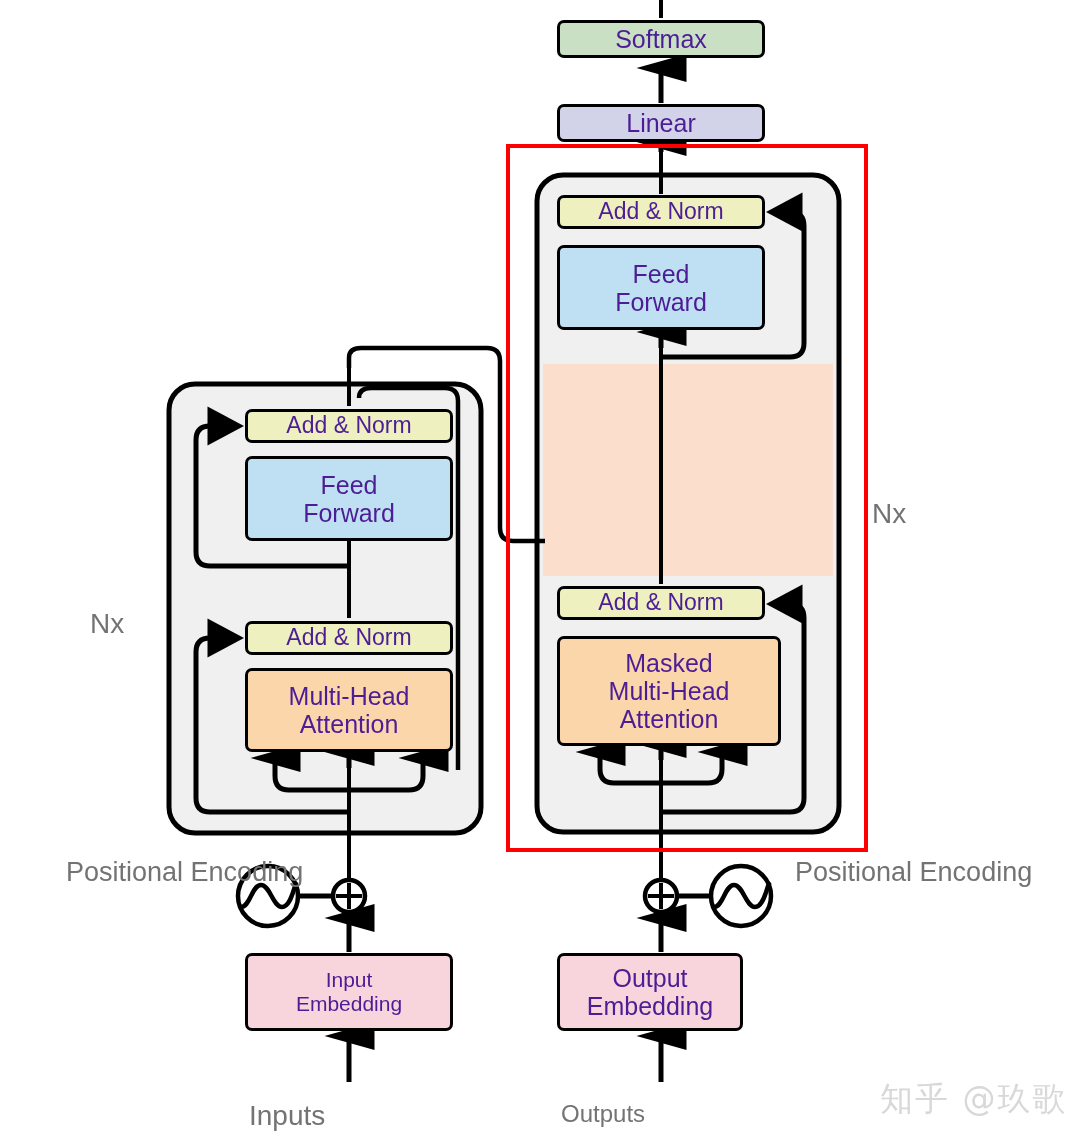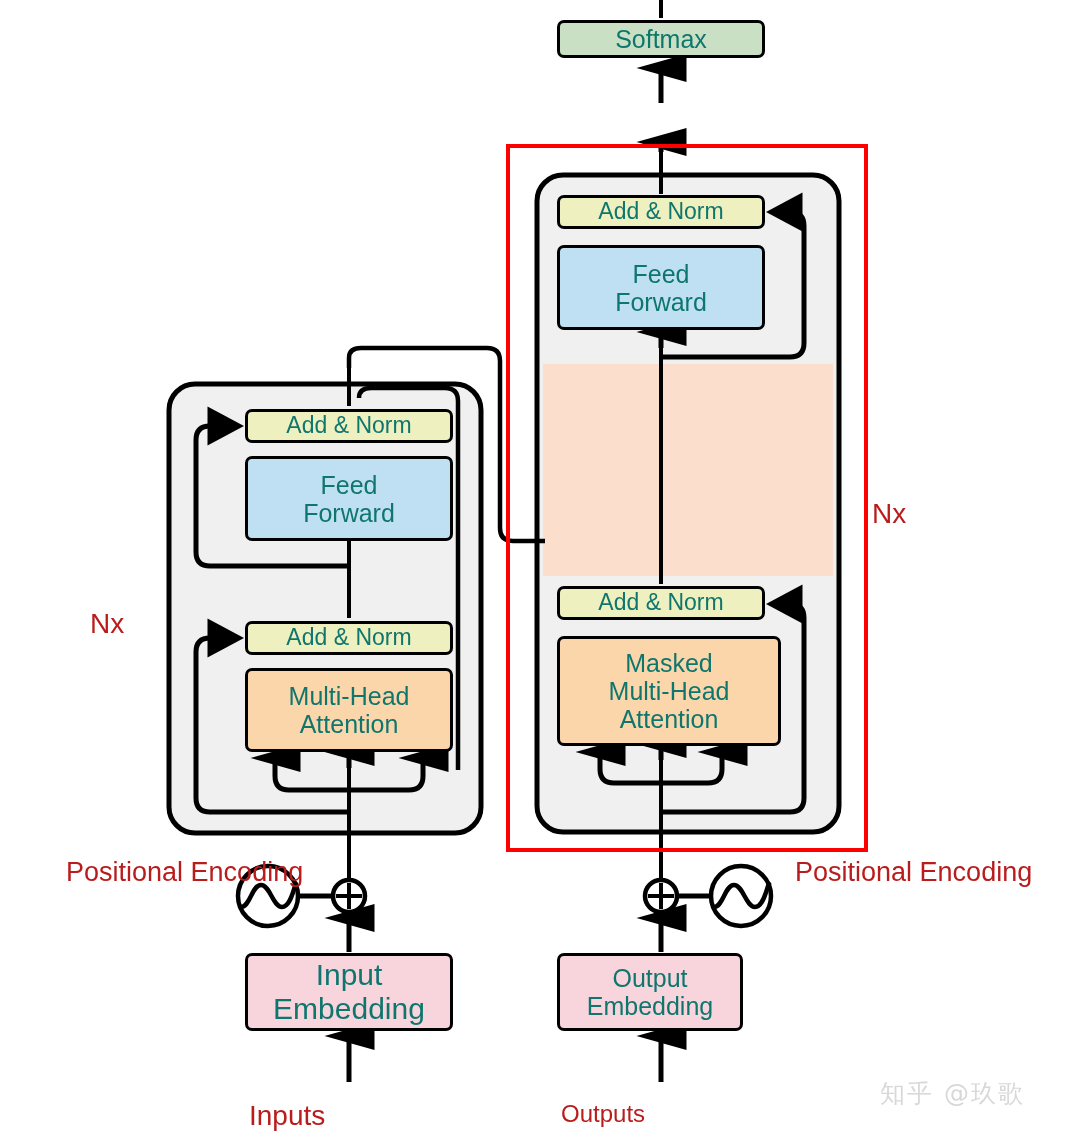--- a/index.html
+++ b/index.html
@@ -24,29 +24,29 @@
   }
   .node {
     position: absolute;
     box-sizing: border-box;
     border: 3px solid #000000;
     border-radius: 7px;
     display: flex;
     flex-direction: column;
     align-items: center;
     justify-content: center;
-    color: #0f766e;
+    color: #4c1d95;
     line-height: 1.12;
     text-align: center;
     z-index: 6;
   }
   .node span { display: block; white-space: nowrap; }
   .lbl {
     position: absolute;
-    color: #b91c1c;
+    color: #737373;
     line-height: 1.14;
     text-align: left;
     white-space: nowrap;
     z-index: 7;
   }
   .lbl.center { text-align: left; }
   .watermark {
     position: absolute;
     color: #d8d8d8;
     letter-spacing: 2px;
@@ -172,20 +172,23 @@
     </g>
     <g>
       <path d="M661,1082 L661,1036" fill="none" stroke="#000" stroke-width="5" marker-end="url(#arrowUp)"></path>
     </g>
   </svg>
 
   <div class="node" style="left:557px; top:20px; width:208px; height:38px; background:#c9e0c4; font-size:25px;">
     <span>Softmax</span>
   </div>
 
+  <div class="node" style="left:557px; top:104px; width:208px; height:38px; background:#d2d3e8; font-size:25px;">
+    <span>Linear</span>
+  </div>
 
   <div class="node" style="left:557px; top:195px; width:208px; height:34px; background:#eff0c0; font-size:23px;">
     <span>Add &amp; Norm</span>
   </div>
 
   <div class="node" style="left:557px; top:245px; width:208px; height:85px; background:#bfe0f2; font-size:25px;">
     <span>Feed</span>
     <span>Forward</span>
   </div>
 
@@ -215,21 +218,21 @@
 
   <div class="node" style="left:245px; top:621px; width:208px; height:34px; background:#eff0c0; font-size:23px;">
     <span>Add &amp; Norm</span>
   </div>
 
   <div class="node" style="left:245px; top:668px; width:208px; height:84px; background:#fbd6ab; font-size:25px;">
     <span>Multi-Head</span>
     <span>Attention</span>
   </div>
 
-  <div class="node" style="left:245px; top:953px; width:208px; height:78px; background:#f8d5dd; font-size:30px;">
+  <div class="node" style="left:245px; top:953px; width:208px; height:78px; background:#f8d5dd; font-size:21px;">
     <span>Input</span>
     <span>Embedding</span>
   </div>
 
   <div class="lbl" style="left:90px; top:608px; font-size:28px;">
     <span>Nx</span>
   </div>
 
   <div class="lbl" style="left:872px; top:498px; font-size:28px;">
     <span>Nx</span>
@@ -246,17 +249,17 @@
   </div>
 
   <div class="lbl center" style="left:249px; top:1100px; width:200px; font-size:28px;">
     <span>Inputs</span>
   </div>
 
   <div class="lbl center" style="left:561px; top:1100px; width:200px; font-size:24px;">
     <span>Outputs</span>
   </div>
 
-  <div class="watermark" style="left:880px; top:1077px; font-size:25px;">
+  <div class="watermark" style="left:880px; top:1077px; font-size:33px;">
     <span>知乎 @玖歌</span>
   </div>
 
 </div>
 
 </body></html>

